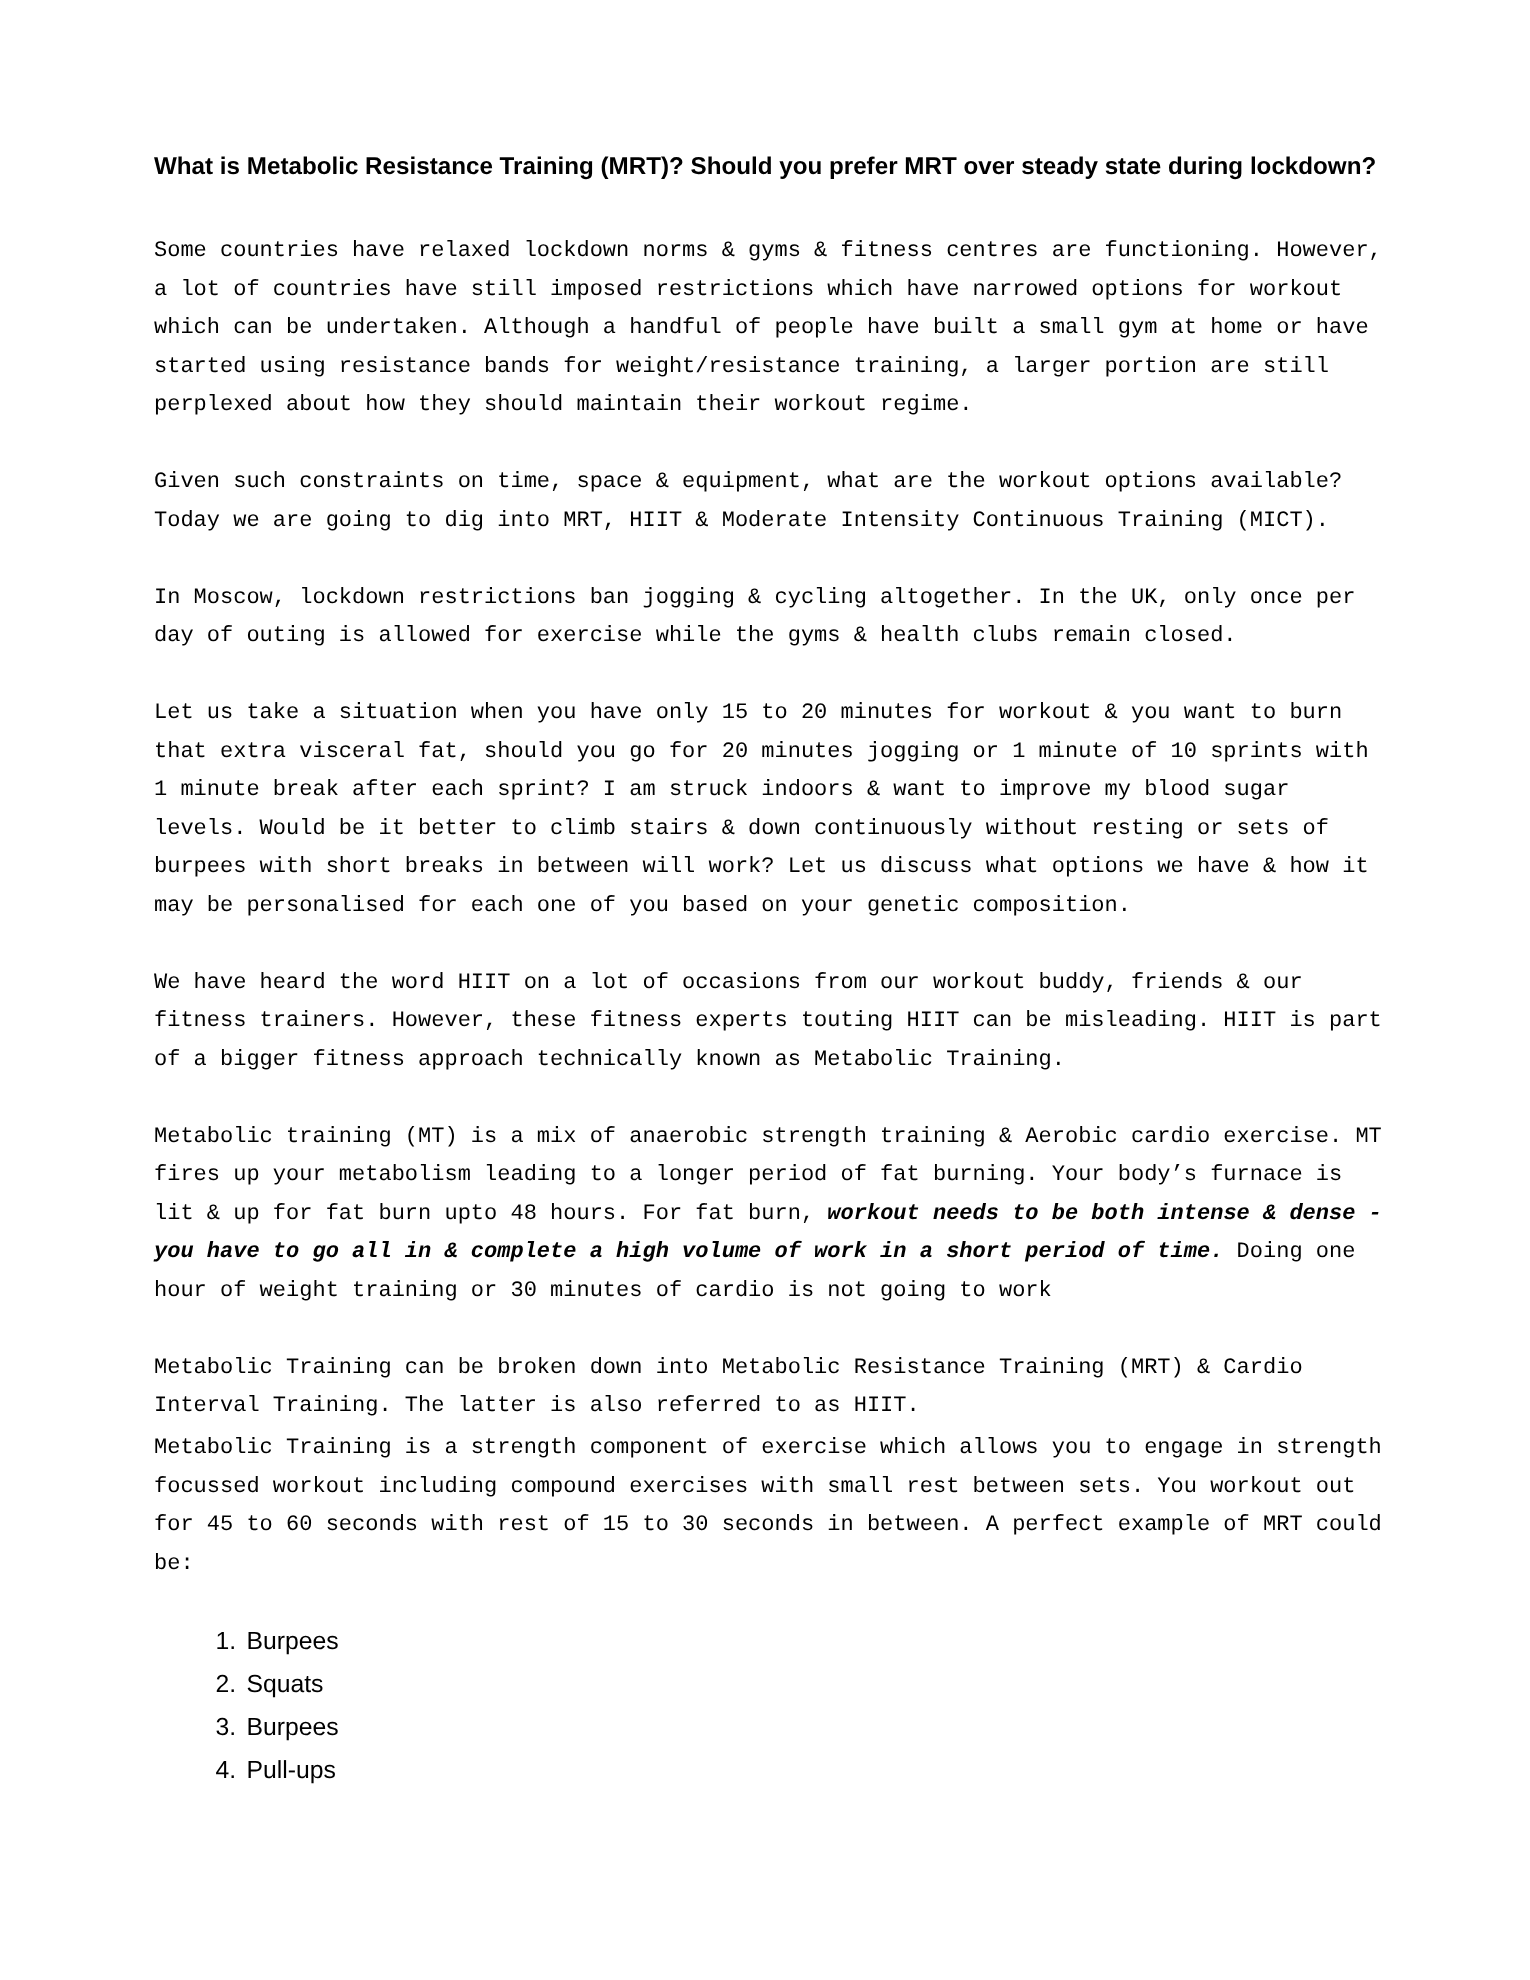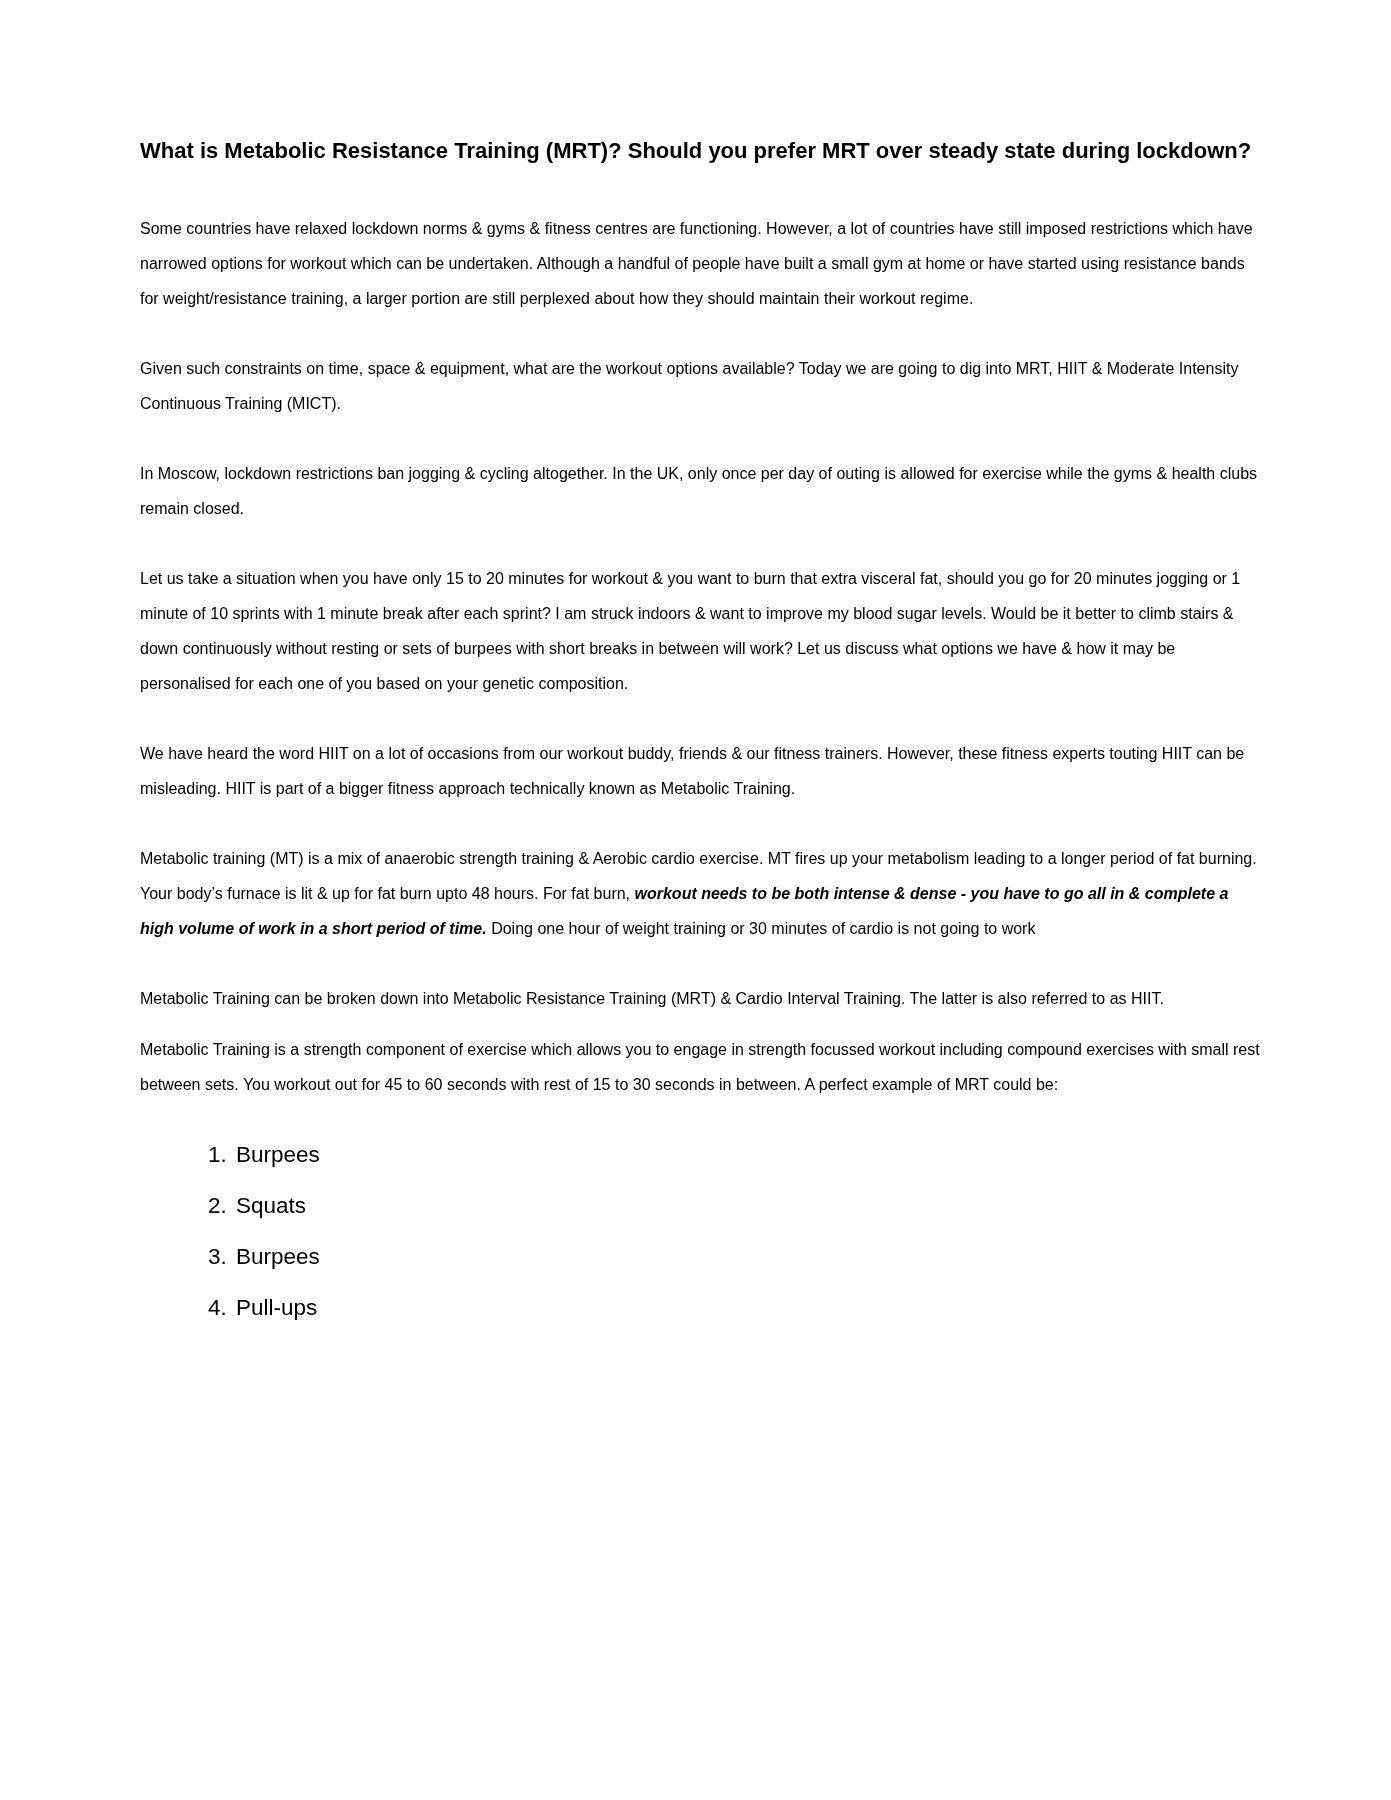--- a/index.html
+++ b/index.html
@@ -24,38 +24,39 @@
     line-height: 35px;
   }
   .doc-title {
     font-size: 22px;
     line-height: 46px;
     font-weight: bold;
     margin: 0 0 37px 0;
   }
   .para {
     margin: 0 0 35px 0;
-    font-size: 16px;
+    font-size: 20px;
     line-height: 35px;
+    font-family: Liberation Mono, monospace;
   }
   .para.tight {
-    margin-bottom: 16px;
+    margin-bottom: 3px;
   }
   .bold-italic {
     font-weight: bold;
     font-style: italic;
   }
   ol.exercise-list {
     margin: 0;
     padding: 0 0 0 77px;
     font-size: 22.5px;
     line-height: 35px;
   }
   ol.exercise-list li {
-    margin: 16px;
+    margin: 4px;
     padding-left: 3px;
   }
 </style>
 </head>
 <body>
 
 <div class="doc-page">
 
   <h1 class="doc-title">What is Metabolic Resistance Training (MRT)? Should you prefer MRT over steady state during lockdown?</h1>
 

